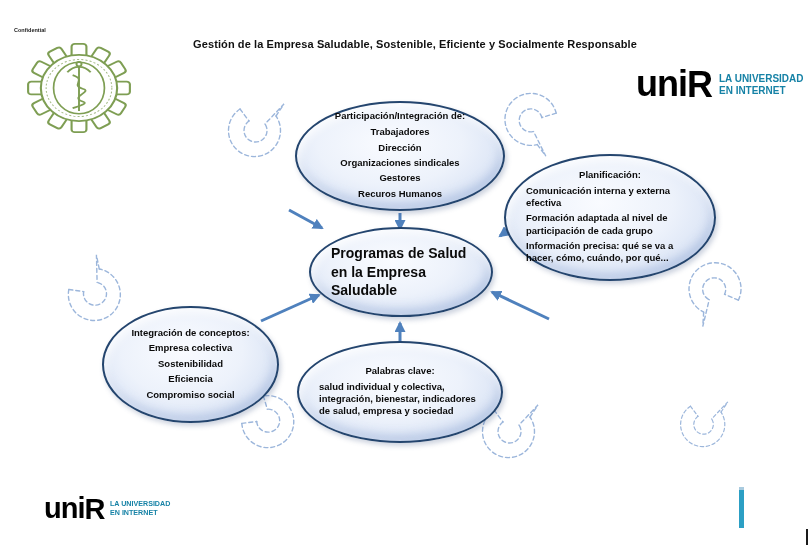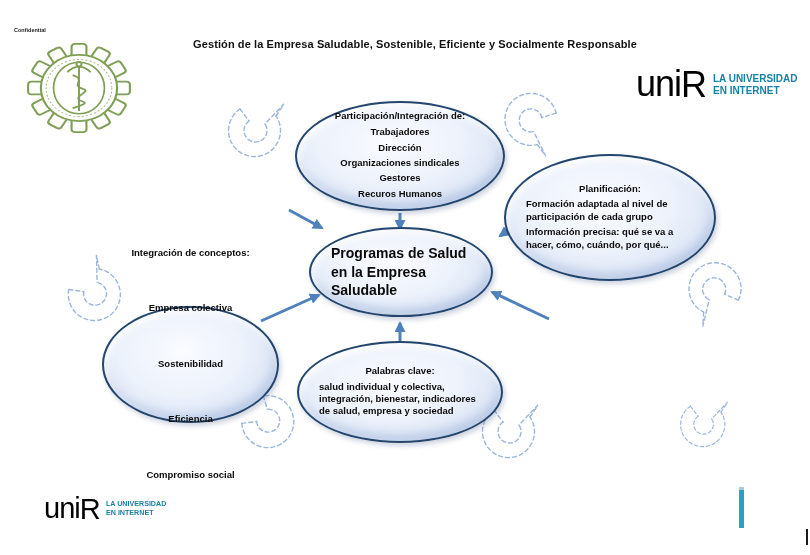--- a/index.html
+++ b/index.html
@@ -7,21 +7,21 @@
         font-family:"Liberation Sans",sans-serif;}
   .abs{position:absolute;}
 
   #confidential{left:14px;top:27px;font-size:5.5px;color:#222;font-weight:bold;}
 
   #main-title{left:165px;top:38px;width:500px;text-align:center;
               font-size:11px;font-weight:bold;color:#111;letter-spacing:.1px;}
 
   
   .brand{display:flex;align-items:center;}
-  .wordmark{font-weight:normal;color:#000;letter-spacing:-1px;line-height:1;}
+  .wordmark{font-weight:bold;color:#000;letter-spacing:-1px;line-height:1;}
   .wordmark .r-glyph{display:inline-block;transform:translateY(1px);}
   .tagline{color:#1682A6;font-weight:bold;line-height:1.18;transform:scaleX(.95);
            transform-origin:left center;white-space:nowrap;}
   #brand-top{left:636px;top:66px;}
   #brand-top .wordmark{font-size:36px;}
   #brand-top .tagline{font-size:10.5px;margin-left:7px;}
   #brand-bottom{left:44px;top:494px;}
   #brand-bottom .wordmark{font-size:29px;}
   #brand-bottom .tagline{font-size:7.5px;margin-left:6px;}
 
@@ -33,21 +33,21 @@
           display:flex;flex-direction:column;align-items:center;justify-content:center;
           font-weight:bold;color:#0a0a0a;z-index:2;box-sizing:border-box;}
   .bubble .b-title{font-size:9.5px;line-height:1.3;margin-bottom:2px;}
   .bubble .b-line{font-size:9.5px;line-height:1.3;margin:1.5px 0;}
   #bubble-center{font-size:14px;line-height:1.35;padding:0 20px;}
 
   #bubble-participacion{left:295px;top:101px;width:210px;height:110px;padding:0 18px;}
   #bubble-objetivos{left:92px;top:161px;width:206px;height:110px;padding:0 20px;}
   #bubble-planificacion{left:504px;top:154px;width:212px;height:127px;padding:0 20px;}
   #bubble-center{left:309px;top:227px;width:184px;height:90px;}
-  #bubble-integracion{left:102px;top:306px;width:177px;height:117px;padding:0 16px;gap:40px;}
+  #bubble-integracion{left:102px;top:306px;width:177px;height:117px;padding:0 16px;}
   #bubble-palabras{left:297px;top:341px;width:206px;height:102px;padding:0 20px;}
   #bubble-especial{left:511px;top:306px;width:204px;height:128px;padding:0 18px;}
 
   #arrows-layer{left:0;top:0;z-index:1;}
 
   #teal-bar{left:739px;top:487px;width:4.5px;height:41px;
             background:linear-gradient(to bottom,#A9CBDF 0,#A9CBDF 3px,#2C9FC4 3px);}
   #right-tick{left:806px;top:529px;width:2px;height:16px;background:#1a1a1a;}
 
   #gear-logo{left:26px;top:42px;}
@@ -133,20 +133,21 @@
     <div class="b-line">Trabajadores</div>
     <div class="b-line">Dirección</div>
     <div class="b-line">Organizaciones sindicales</div>
     <div class="b-line">Gestores</div>
     <div class="b-line">Recuros Humanos</div>
   </div>
 
 
   <div class="bubble" id="bubble-planificacion">
     <div class="b-title">Planificación:</div>
+    <div class="b-line">Comunicación interna y externa efectiva</div>
     <div class="b-line">Formación adaptada al nivel de participación de cada grupo</div>
     <div class="b-line">Información precisa: qué se va a hacer, cómo, cuándo, por qué...</div>
   </div>
 
   <div class="bubble" id="bubble-center">
     <div>Programas de Salud en la Empresa Saludable</div>
   </div>
 
   <div class="bubble" id="bubble-integracion">
     <div class="b-title">Integración de conceptos:</div>

